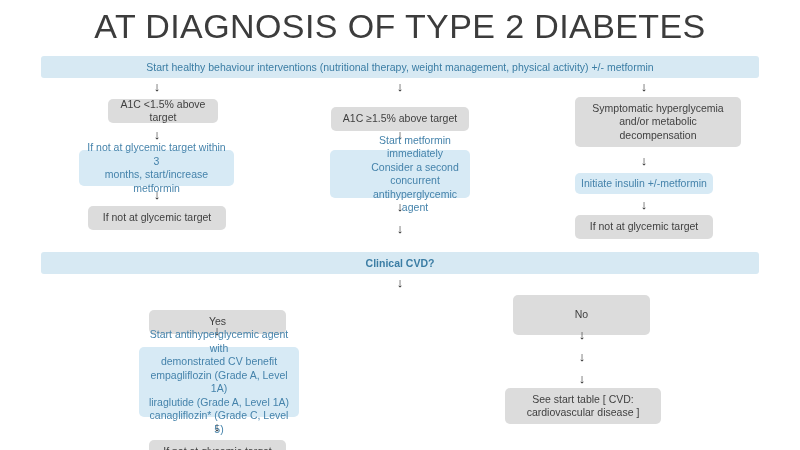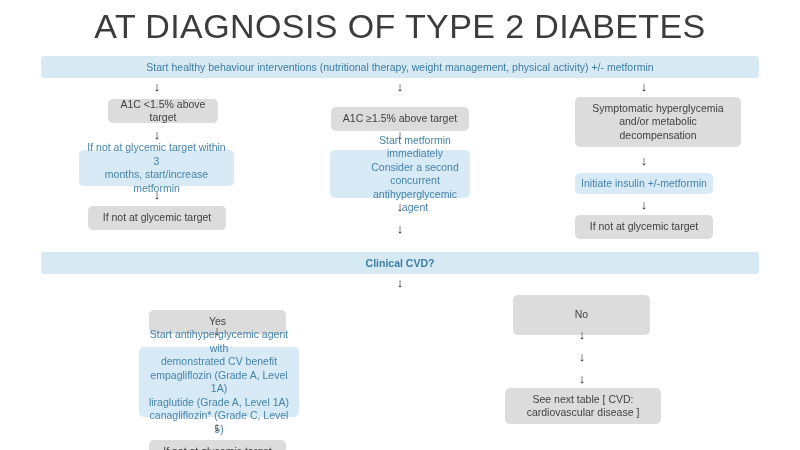--- a/index.html
+++ b/index.html
@@ -116,16 +116,16 @@
 empagliflozin (Grade A, Level 1A)
 liraglutide (Grade A, Level 1A)
 canagliflozin* (Grade C, Level 5)</div>
   <div class="arr" style="left:205px; top:420px;">↓</div>
   <div class="node gray yes-cut">If not at glycemic target</div>
 
   <div class="node gray no-box">No</div>
   <div class="arr" style="left:570px; top:328px;">↓</div>
   <div class="arr" style="left:570px; top:350px;">↓</div>
   <div class="arr" style="left:570px; top:372px;">↓</div>
-  <div class="node gray no-see">See next table [ CVD:
+  <div class="node gray no-see">See start table [ CVD:
 cardiovascular disease ]</div>
 
 </div>
 
 </body></html>

